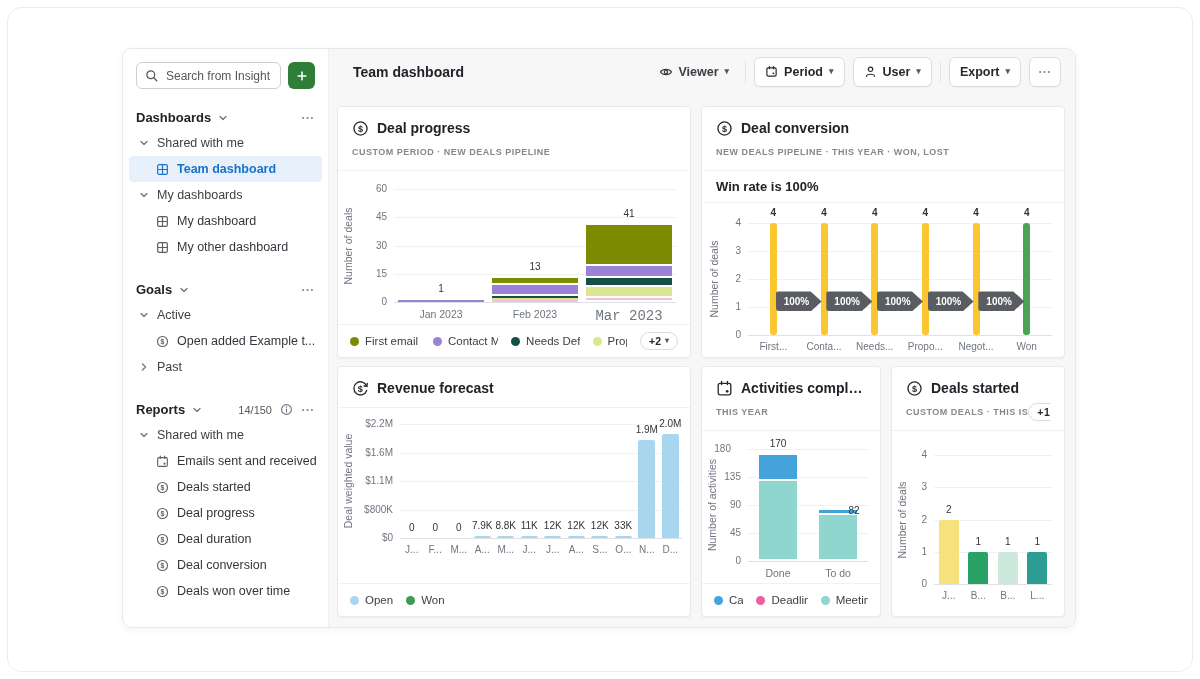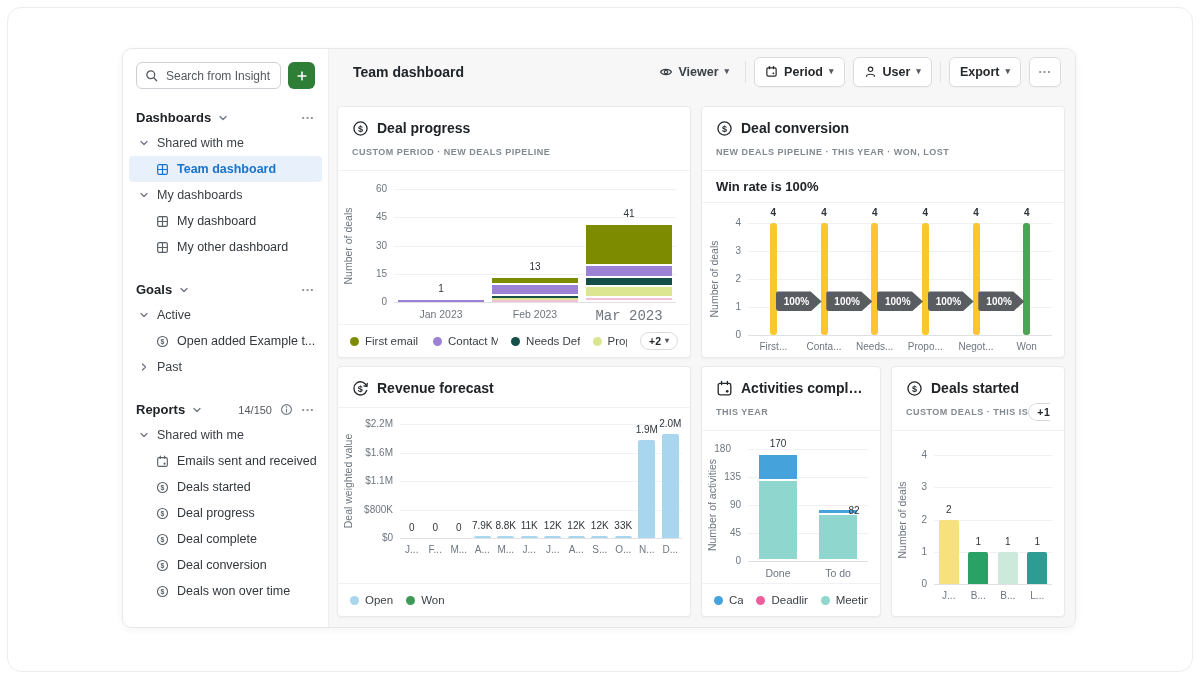--- a/index.html
+++ b/index.html
@@ -254,21 +254,21 @@
               </span>
               <span class="rlabel">Deal progress</span>
             </div>
             <div class="row leaf">
               <span class="licon">
                 <svg width="13" height="13" viewBox="0 0 14 14" fill="none" stroke="currentColor" stroke-width="1.2">
                   <circle cx="7" cy="7" r="5.4"></circle>
                   <text x="7" y="9.6" text-anchor="middle" font-size="7.5" stroke="none" fill="currentColor" font-weight="bold" font-family="Liberation Sans,sans-serif">$</text>
                 </svg>
               </span>
-              <span class="rlabel">Deal complete</span>
+              <span class="rlabel">Deal duration</span>
             </div>
             <div class="row leaf">
               <span class="licon">
                 <svg width="13" height="13" viewBox="0 0 14 14" fill="none" stroke="currentColor" stroke-width="1.2">
                   <circle cx="7" cy="7" r="5.4"></circle>
                   <text x="7" y="9.6" text-anchor="middle" font-size="7.5" stroke="none" fill="currentColor" font-weight="bold" font-family="Liberation Sans,sans-serif">$</text>
                 </svg>
               </span>
               <span class="rlabel">Deal conversion</span>
             </div>

